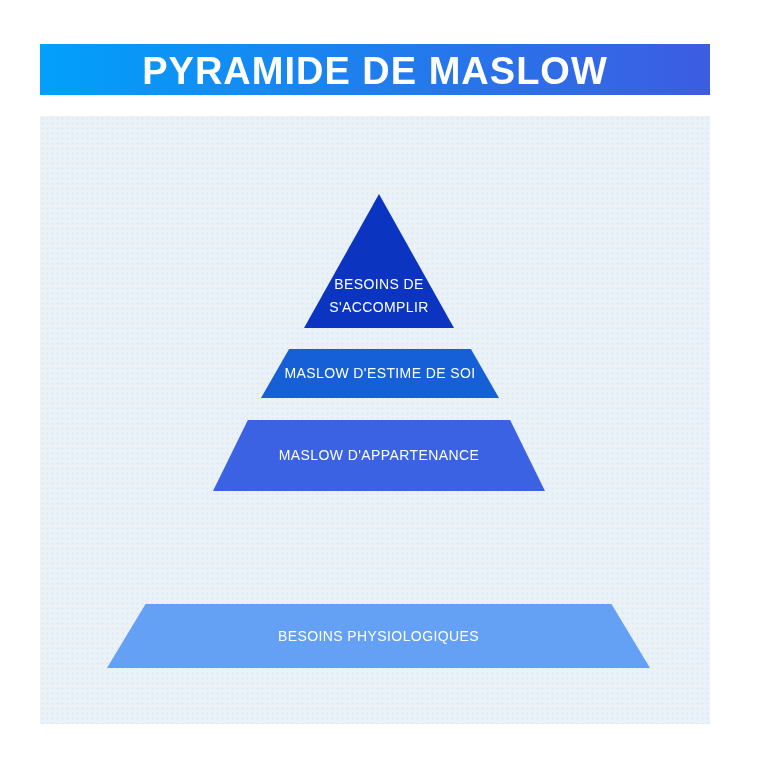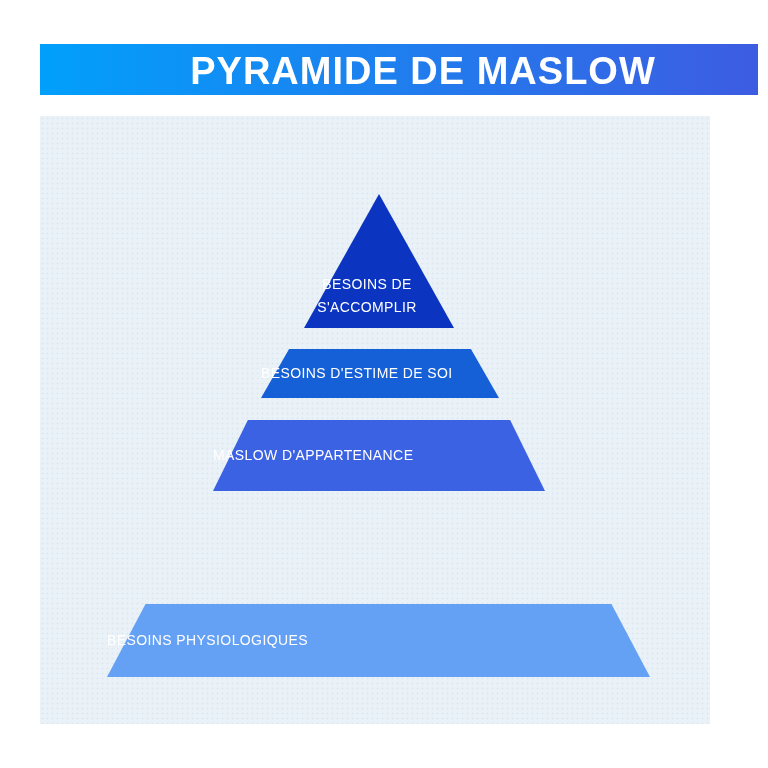--- a/index.html
+++ b/index.html
@@ -45,21 +45,21 @@
 
   
   .level { position: absolute; }
   .shape {
     position: absolute;
     left: 0; top: 0; width: 100%; height: 100%;
   }
   .label {
     position: absolute;
     left: 0; top: 0; width: 100%; height: 100%;
-    display: flex; align-items: center; justify-content: flex-start;
+    display: flex; align-items: center; justify-content: center;
     text-align: center;
     color: #ffffff;
     font-size: 14px;
     font-weight: 400;
     letter-spacing: 0.4px;
     line-height: 23px;
   }
 
   .lv1 { left: 304px; top: 194px; width: 150px; height: 134px; }
   .lv1 .shape { clip-path: polygon(50% 0, 100% 100%, 0 100%); }
@@ -69,44 +69,44 @@
 
   .lv2 { left: 261px; top: 349px; width: 238px; height: 49px; }
   .lv2 .shape { clip-path: polygon(11.8% 0, 88.2% 0, 100% 100%, 0 100%); }
 
   .lv3 { left: 213px; top: 420px; width: 332px; height: 71px; }
   .lv3 .shape { clip-path: polygon(10.5% 0, 89.5% 0, 100% 100%, 0 100%); }
 
   .lv4 { left: 156px; top: 514px; width: 445px; height: 72px; }
   .lv4 .shape { clip-path: polygon(8.2% 0, 91.8% 0, 100% 100%, 0 100%); }
 
-  .lv5 { left: 107px; top: 604px; width: 543px; height: 73px; }
+  .lv5 { left: 107px; top: 604px; width: 543px; height: 64px; }
   .lv5 .shape { clip-path: polygon(7.1% 0, 92.9% 0, 100% 100%, 0 100%); }
 </style>
 </head>
 <body>
 
 <div id="stage">
 
-  <div class="banner" style="background: linear-gradient(90deg, rgb(1, 160, 251), rgb(61, 92, 225)); padding-left: 48px;">
+  <div class="banner" style="background: linear-gradient(90deg, rgb(1, 160, 251), rgb(61, 92, 225));">
     <div class="banner-title" style="color: rgb(255, 255, 255);">PYRAMIDE DE MASLOW</div>
   </div>
 
   <div class="panel" style="background-color: rgb(234, 242, 248);">
 
     <div class="level lv1" style="left:264px;top:78px;">
       <div class="shape" style="background-color: rgb(11, 53, 192);"></div>
       <div class="label">
         <span>BESOINS DE S'ACCOMPLIR</span>
       </div>
     </div>
 
     <div class="level lv2" style="left:221px;top:233px;">
       <div class="shape" style="background-color: rgb(21, 96, 214);"></div>
-      <div class="label">BESOINS D'ESTIME DE SOI</div>
+      <div class="label">MASLOW D'ESTIME DE SOI</div>
     </div>
 
     <div class="level lv3" style="left:173px;top:304px;">
       <div class="shape" style="background-color: rgb(60, 98, 228);"></div>
       <div class="label">MASLOW D'APPARTENANCE</div>
     </div>
 
 
     <div class="level lv5" style="left:67px;top:488px;">
       <div class="shape" style="background-color: rgb(100, 160, 244);"></div>

